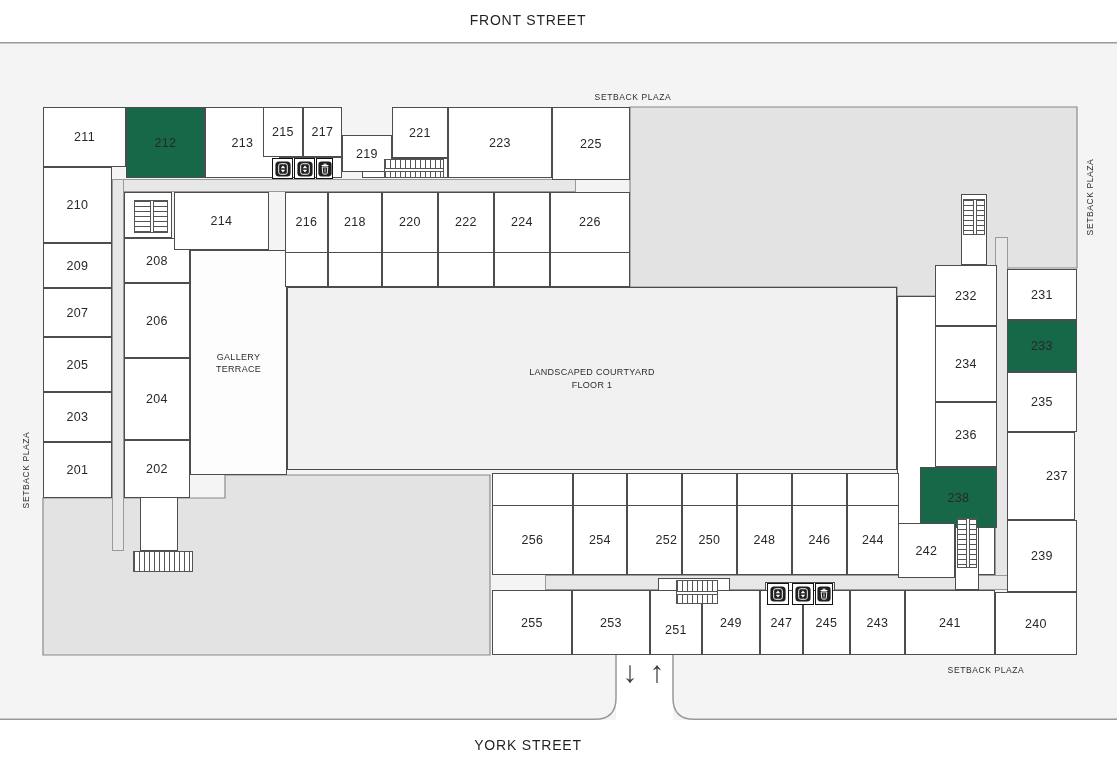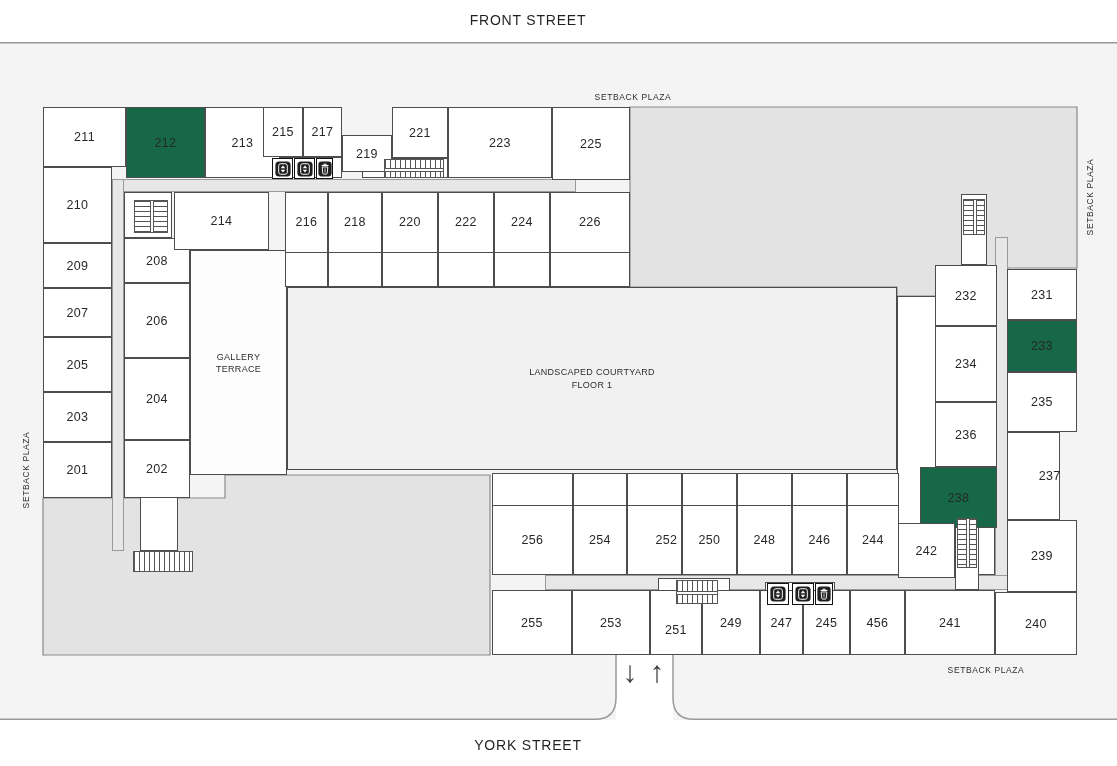--- a/index.html
+++ b/index.html
@@ -117,27 +117,27 @@
       <div class="unit" style="left: 552px; top: 107px; width: 78px; height: 73px;">225</div>
       <div class="unit" style="left: 550px; top: 192px; width: 80px; height: 95px;">
         <span class="off" style="top: 22px;">226</span>
       </div>
       <div class="unit" style="left: 1007px; top: 269px; width: 70px; height: 51px;">231</div>
       <div class="unit" style="left: 935px; top: 265px; width: 62px; height: 61px;">232</div>
       <div class="unit hl" style="left: 1007px; top: 320px; width: 70px; height: 52px;">233</div>
       <div class="unit" style="left: 935px; top: 326px; width: 62px; height: 76px;">234</div>
       <div class="unit" style="left: 1007px; top: 372px; width: 70px; height: 60px;">235</div>
       <div class="unit" style="left: 935px; top: 402px; width: 62px; height: 65px;">236</div>
-      <div class="unit" style="left: 1007px; top: 432px; width: 53px; height: 88px; padding-left: 32px;">237</div>
+      <div class="unit" style="left: 1007px; top: 432px; width: 68px; height: 88px; padding-left: 32px;">237</div>
       <div class="unit hl" style="left: 920px; top: 467px; width: 77px; height: 61px;">238</div>
       <div class="unit" style="left: 1007px; top: 520px; width: 70px; height: 72px;">239</div>
       <div class="unit" style="left: 995px; top: 592px; width: 82px; height: 63px;">240</div>
       <div class="unit" style="left: 905px; top: 590px; width: 90px; height: 65px;">241</div>
       <div class="unit" style="left: 898px; top: 523px; width: 57px; height: 55px;">242</div>
-      <div class="unit" style="left: 850px; top: 590px; width: 55px; height: 65px;">456</div>
+      <div class="unit" style="left: 850px; top: 590px; width: 55px; height: 65px;">243</div>
       <div class="unit" style="left: 847px; top: 473px; width: 52px; height: 102px;">
         <span class="off" style="top: 59px;">244</span>
       </div>
       <div class="unit" style="left: 803px; top: 590px; width: 47px; height: 65px;">245</div>
       <div class="unit" style="left: 792px; top: 473px; width: 55px; height: 102px;">
         <span class="off" style="top: 59px;">246</span>
       </div>
       <div class="unit" style="left: 760px; top: 590px; width: 43px; height: 65px;">247</div>
       <div class="unit" style="left: 737px; top: 473px; width: 55px; height: 102px;">
         <span class="off" style="top: 59px;">248</span>

